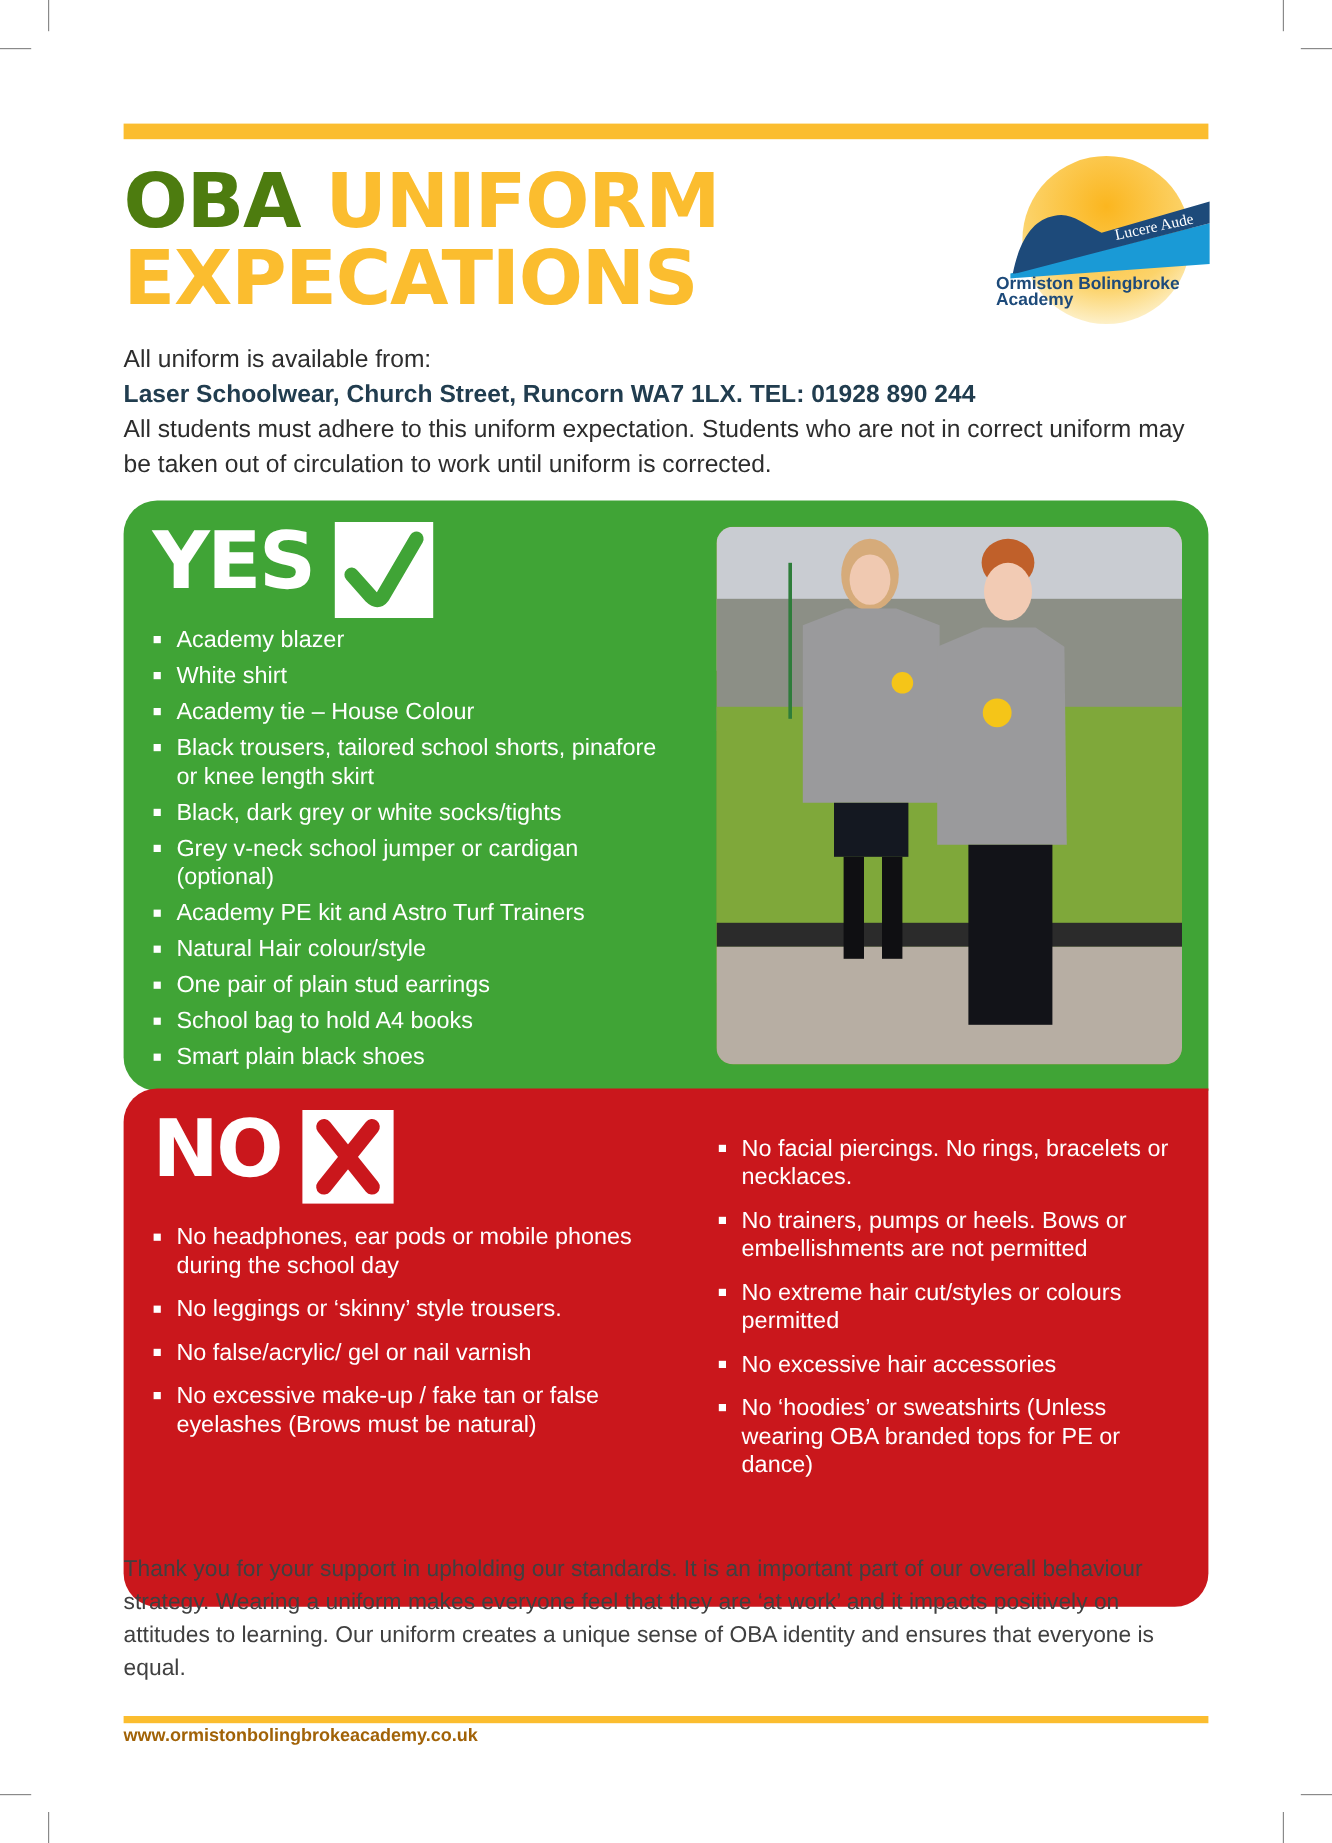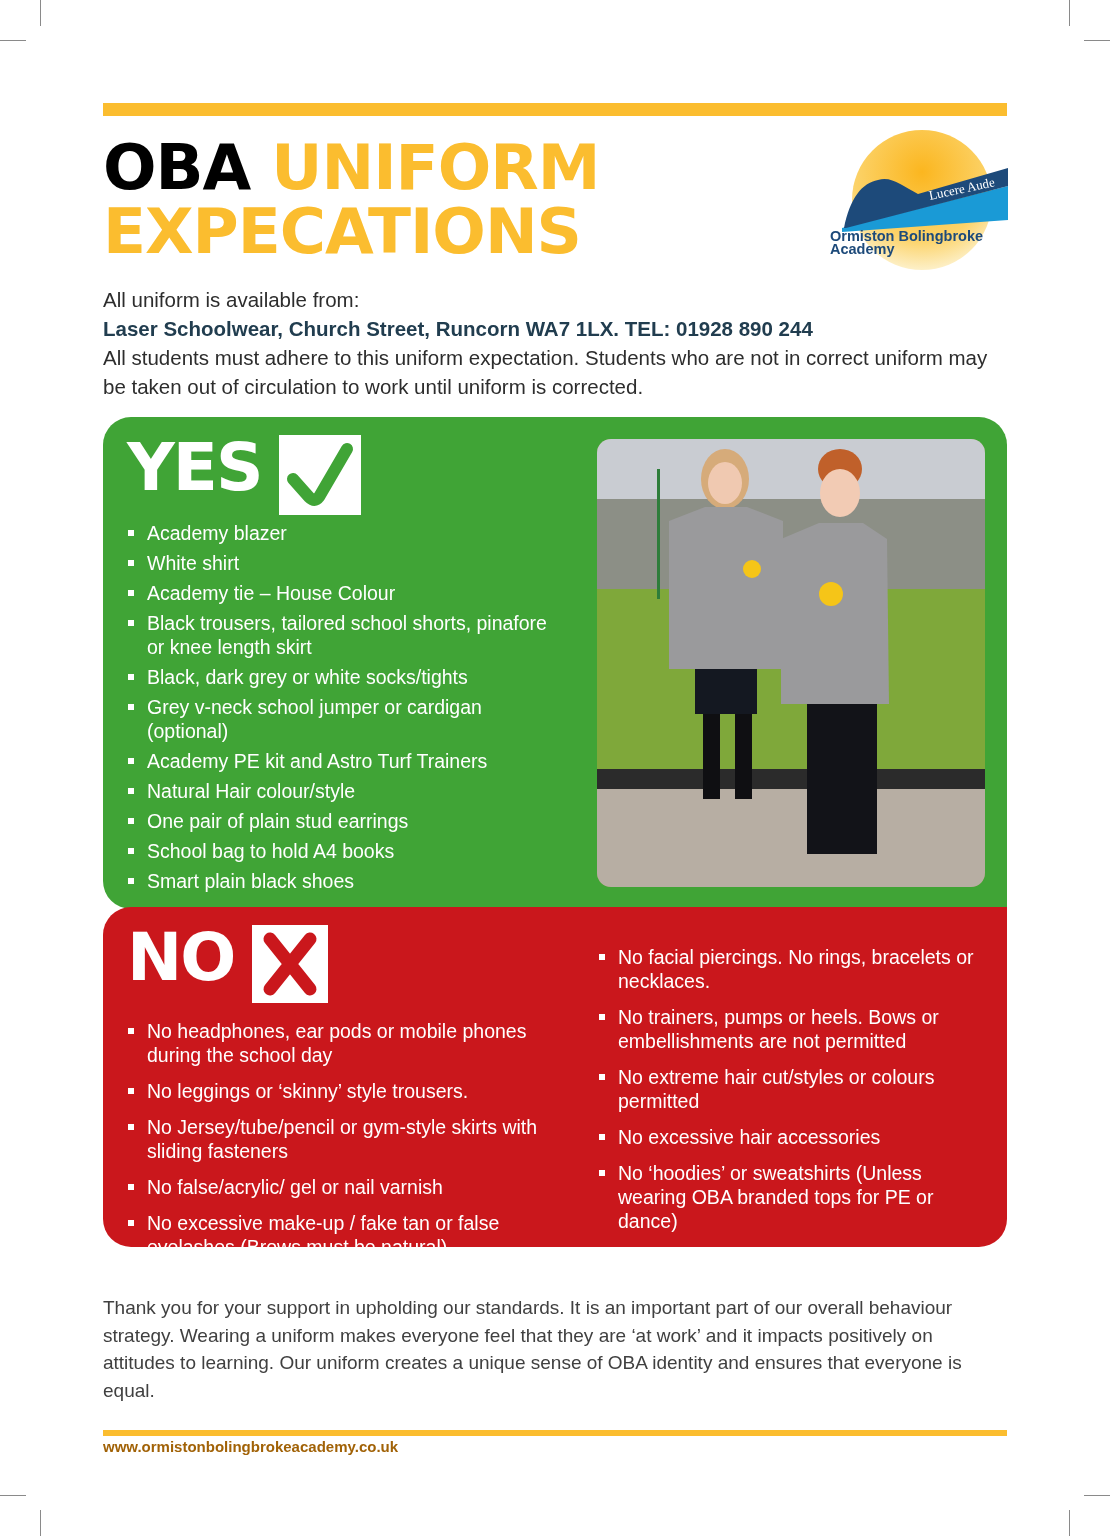--- a/index.html
+++ b/index.html
@@ -5,28 +5,28 @@
   html, body { margin: 0; padding: 0; }
   body {
     width: 1110px; height: 1536px; position: relative; overflow: hidden;
     background: #ffffff;
     font-family: "Liberation Sans", "DejaVu Sans", sans-serif;
     color: #3a3a3a;
   }
   .crop { position: absolute; background: #8a8a8a; }
   .topbar { position: absolute; left: 103px; top: 103px; width: 904px; height: 13px; background: #fbbd2f; }
   .title { position: absolute; left: 103px; top: 136px; margin: 0; font-family: "DejaVu Sans", sans-serif; font-weight: bold; font-size: 63px; line-height: 64px; letter-spacing: -1px; }
-  .title .navy { color: #000000; }
+  .title .navy { color: #4d7c0f; }
   .title .gold { color: #fbbd2f; }
   .logo { position: absolute; left: 830px; top: 128px; width: 185px; height: 155px; }
   .intro { position: absolute; left: 103px; top: 285px; width: 910px; font-size: 20.5px; line-height: 29px; color: #2d2d2d; }
   .intro .addr { color: #213d4f; font-weight: bold; }
   .intro p { margin: 0; }
   .yes-panel { position: absolute; left: 103px; top: 417px; width: 904px; height: 492px; background: #40a436; border-radius: 28px 28px 0 28px; }
-  .no-panel { position: absolute; left: 103px; top: 907px; width: 904px; height: 340px; background: #ca171c; border-radius: 28px 0 28px 28px; }
+  .no-panel { position: absolute; left: 103px; top: 907px; width: 904px; height: 432px; background: #ca171c; border-radius: 28px 0 28px 28px; }
   .panel-head { position: absolute; display: flex; }
   .panel-head .word { font-family: "DejaVu Sans", sans-serif; font-weight: bold; color: #fff; font-size: 66px; letter-spacing: -2px; line-height: 1; }
   .mark-box { background: #fff; display: inline-block; position: relative; }
   ul.bul { list-style: none; margin: 0; padding: 0; position: absolute; color: #fff; font-size: 19.5px; line-height: 24px; }
   ul.bul li { position: relative; padding-left: 22px; }
   ul.bul li::before { content: ""; position: absolute; left: 3px; top: 9px; width: 6px; height: 6px; background: #fff; }
   .yes-list li { margin-bottom: 6px; }
   .no-list li { margin-bottom: 12px; }
   .photo { position: absolute; left: 597px; top: 439px; width: 388px; height: 448px; border-radius: 14px; overflow: hidden; background: #7a9c3c; }
   .outro { position: absolute; left: 103px; top: 1294px; width: 900px; font-size: 19px; line-height: 27.5px; color: #404040; margin: 0; }
@@ -131,21 +131,20 @@
     <span class="word">NO</span>
     <span class="mark-box" style="width:76px;height:78px;margin-left:18px;">
       <svg width="76" height="78" viewBox="0 0 76 78">
         <path d="M18,14 L58,64 M58,14 L18,64" stroke="#ca171c" stroke-width="13" stroke-linecap="round"></path>
       </svg>
     </span>
   </div>
   <ul class="bul no-list" style="left:22px;top:112px;width:440px;">
     <li>No headphones, ear pods or mobile phones during the school day</li>
     <li>No leggings or ‘skinny’ style trousers.</li>
-    <li>No Jersey/tube/pencil or gym-style skirts with sliding fasteners</li>
     <li>No false/acrylic/ gel or nail varnish</li>
     <li>No excessive make-up / fake tan or false eyelashes (Brows must be natural)</li>
   </ul>
   <ul class="bul no-list" style="left:493px;top:38px;width:380px;">
     <li>No facial piercings. No rings, bracelets or necklaces.</li>
     <li>No trainers, pumps or heels. Bows or embellishments are not permitted</li>
     <li>No extreme hair cut/styles or colours permitted</li>
     <li>No excessive hair accessories</li>
     <li>No ‘hoodies’ or sweatshirts (Unless wearing OBA branded tops for PE or dance)</li>
   </ul>

